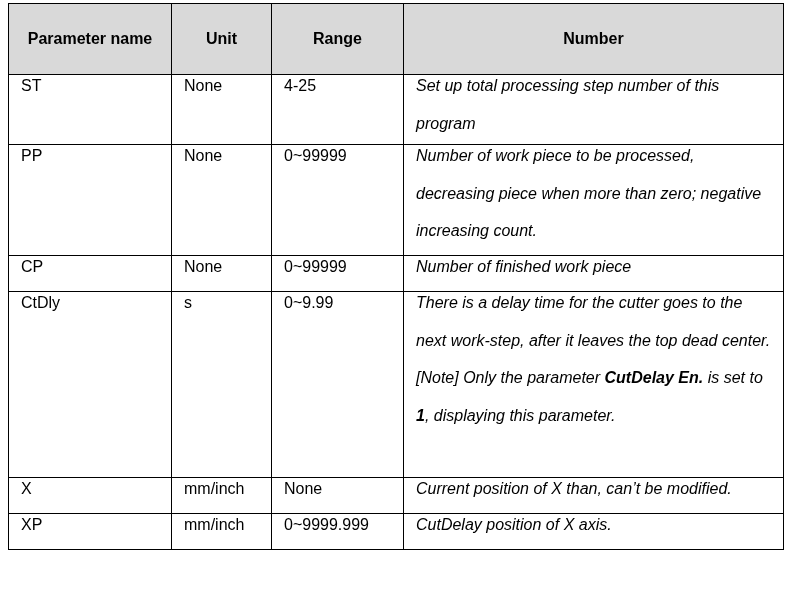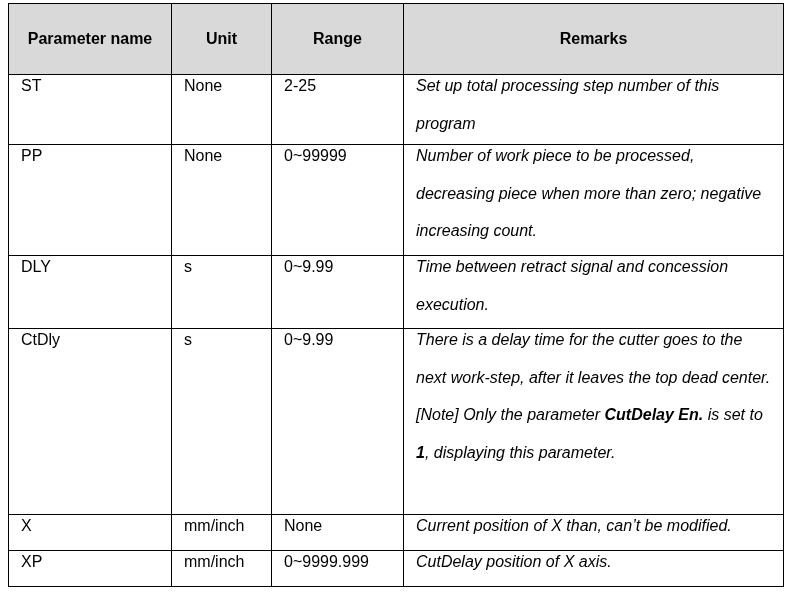--- a/index.html
+++ b/index.html
@@ -30,64 +30,64 @@
       <col class="c1">
       <col class="c2">
       <col class="c3">
       <col class="c4">
     </colgroup>
   <thead>
     <tr>
       <th>Parameter name</th>
       <th>Unit</th>
       <th>Range</th>
-      <th>Remarks</th>
+      <th>Number</th>
     </tr>
   </thead>
   <tbody>
     <tr class="r1">
       <td>
           <span class="cell-text">ST</span>
         </td>
       <td>
           <span class="cell-text">None</span>
         </td>
       <td>
-          <span class="cell-text">2-25</span>
+          <span class="cell-text">4-25</span>
         </td>
       <td class="remarks">
           <span class="cell-text">Set up total processing step number of this program</span>
         </td>
     </tr>
     <tr class="r2">
       <td>
           <span class="cell-text">PP</span>
         </td>
       <td>
           <span class="cell-text">None</span>
         </td>
       <td>
           <span class="cell-text">0~99999</span>
         </td>
       <td class="remarks">
           <span class="cell-text">Number of work piece to be processed, decreasing piece when more than zero; negative increasing count.</span>
         </td>
     </tr>
-    <tr class="r4">
+    <tr class="r3">
       <td>
-          <span class="cell-text">DLY</span>
+          <span class="cell-text">CP</span>
         </td>
       <td>
-          <span class="cell-text">s</span>
+          <span class="cell-text">None</span>
         </td>
       <td>
-          <span class="cell-text">0~9.99</span>
+          <span class="cell-text">0~99999</span>
         </td>
       <td class="remarks">
-          <span class="cell-text">Time between retract signal and concession execution.</span>
+          <span class="cell-text">Number of finished work piece</span>
         </td>
     </tr>
     <tr class="r5">
       <td>
           <span class="cell-text">CtDly</span>
         </td>
       <td>
           <span class="cell-text">s</span>
         </td>
       <td>

